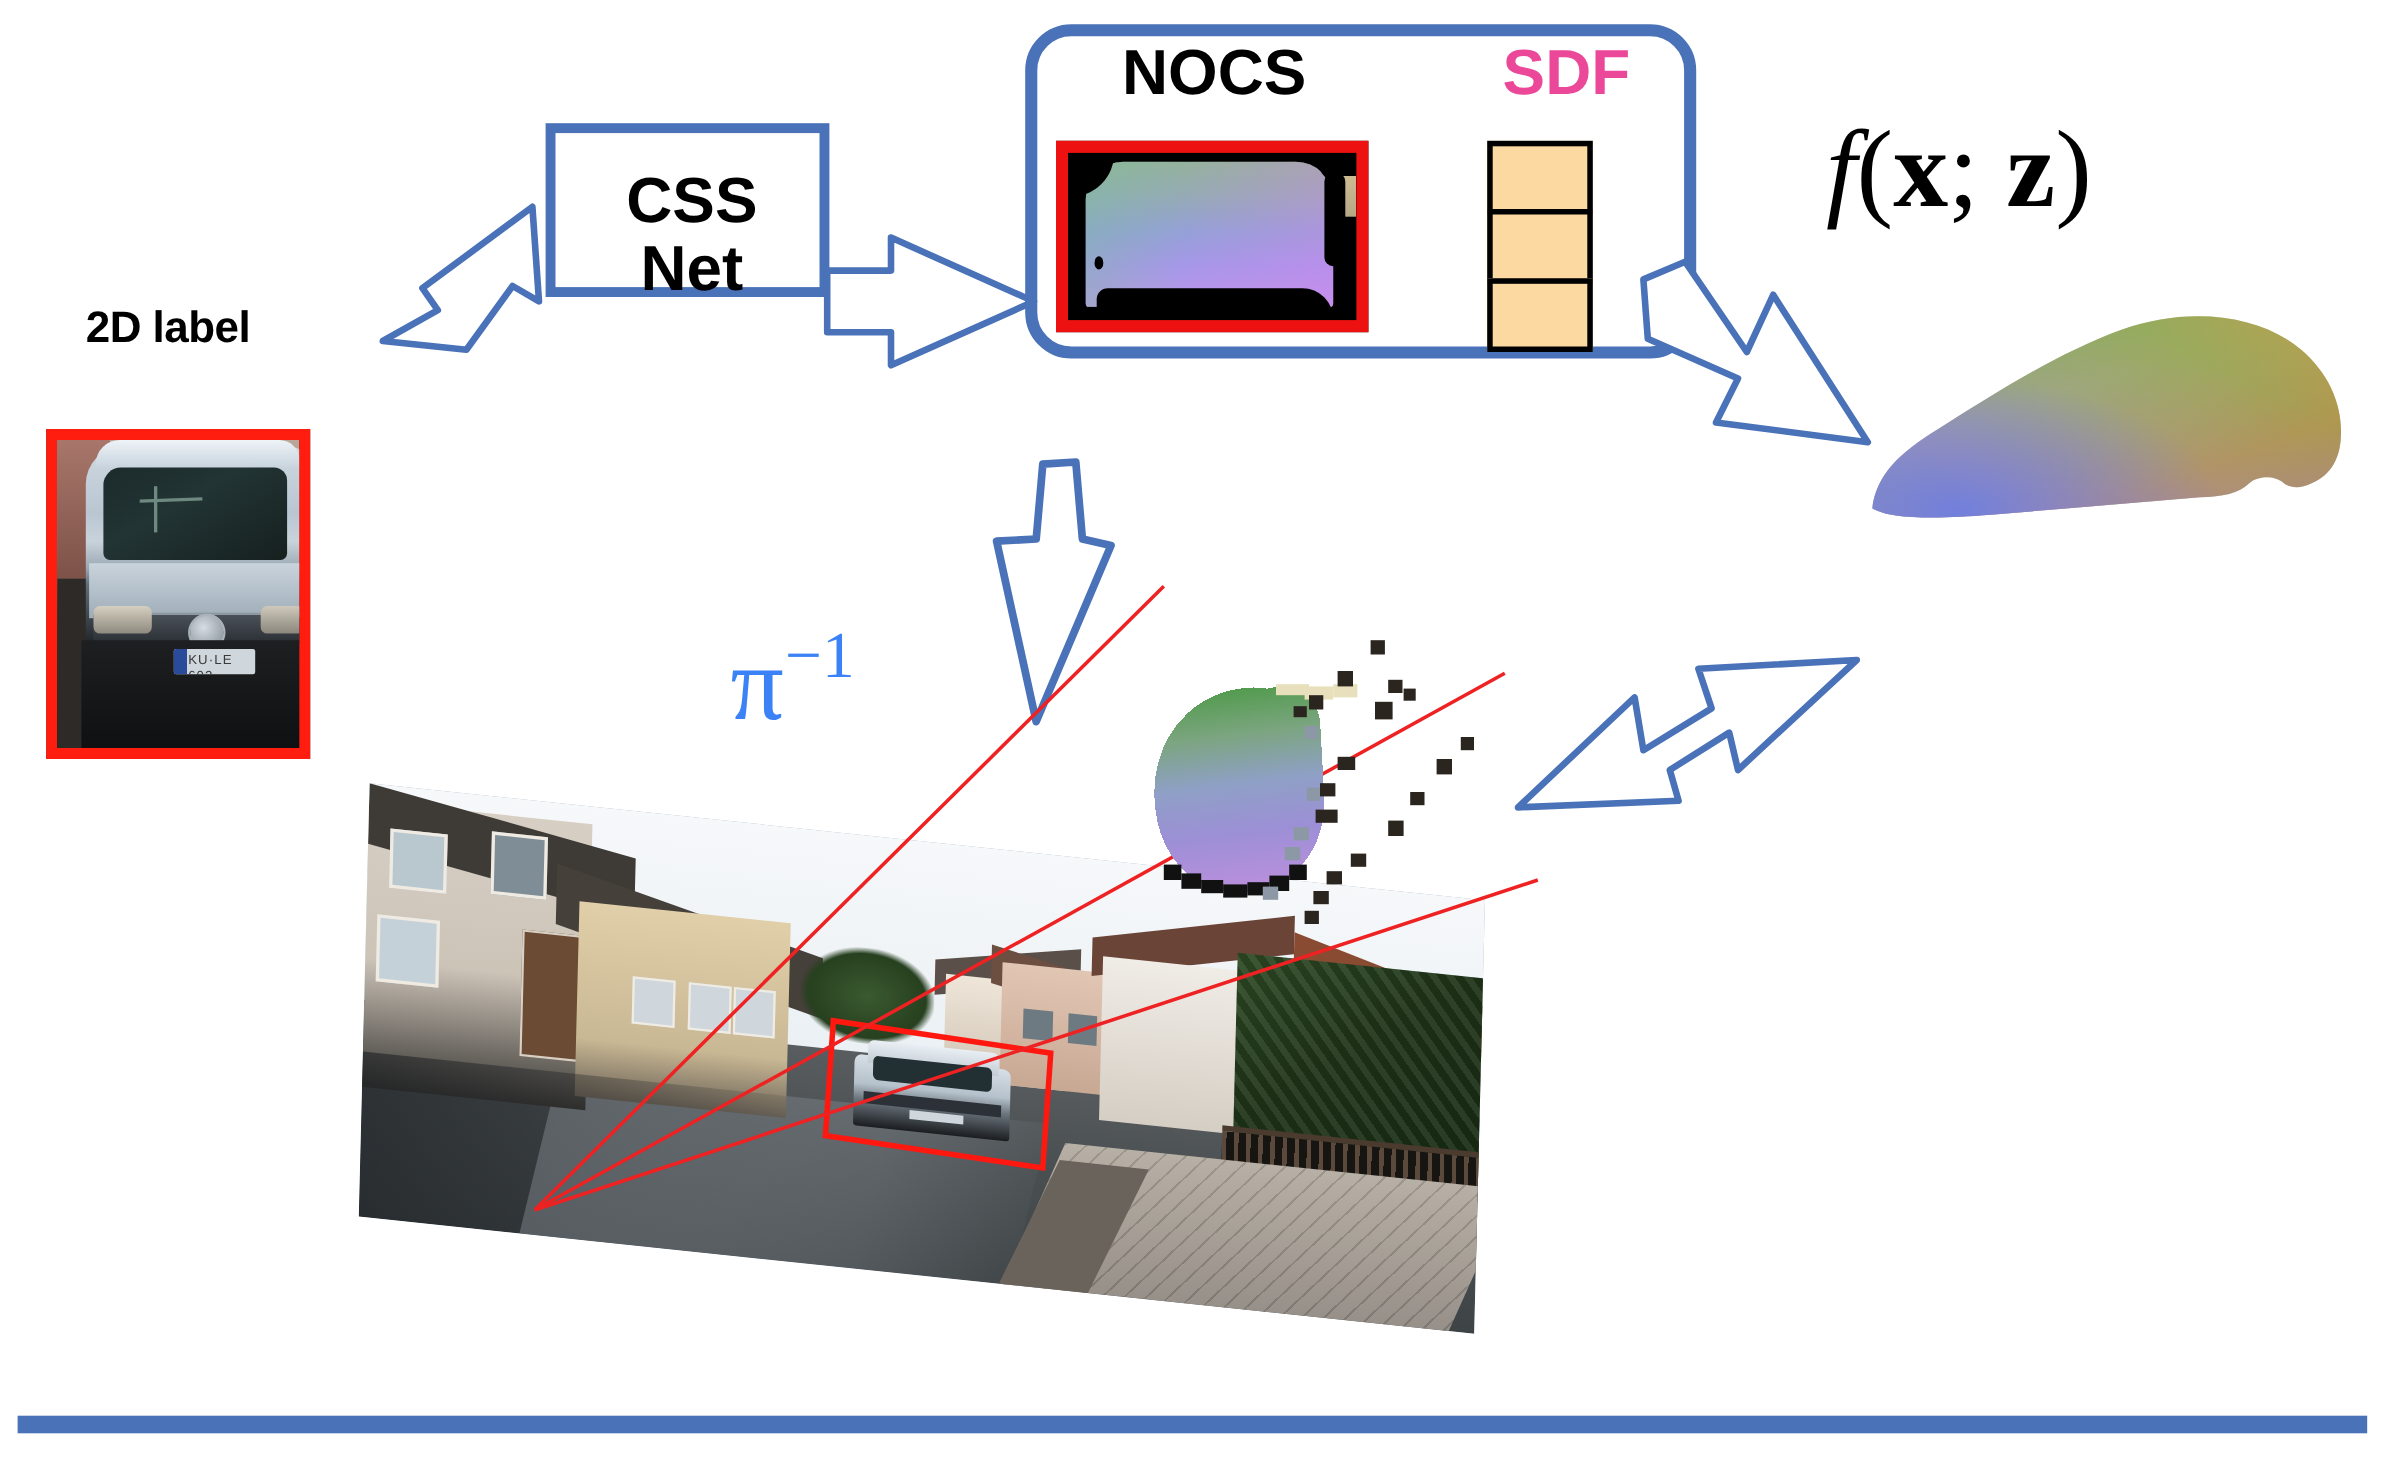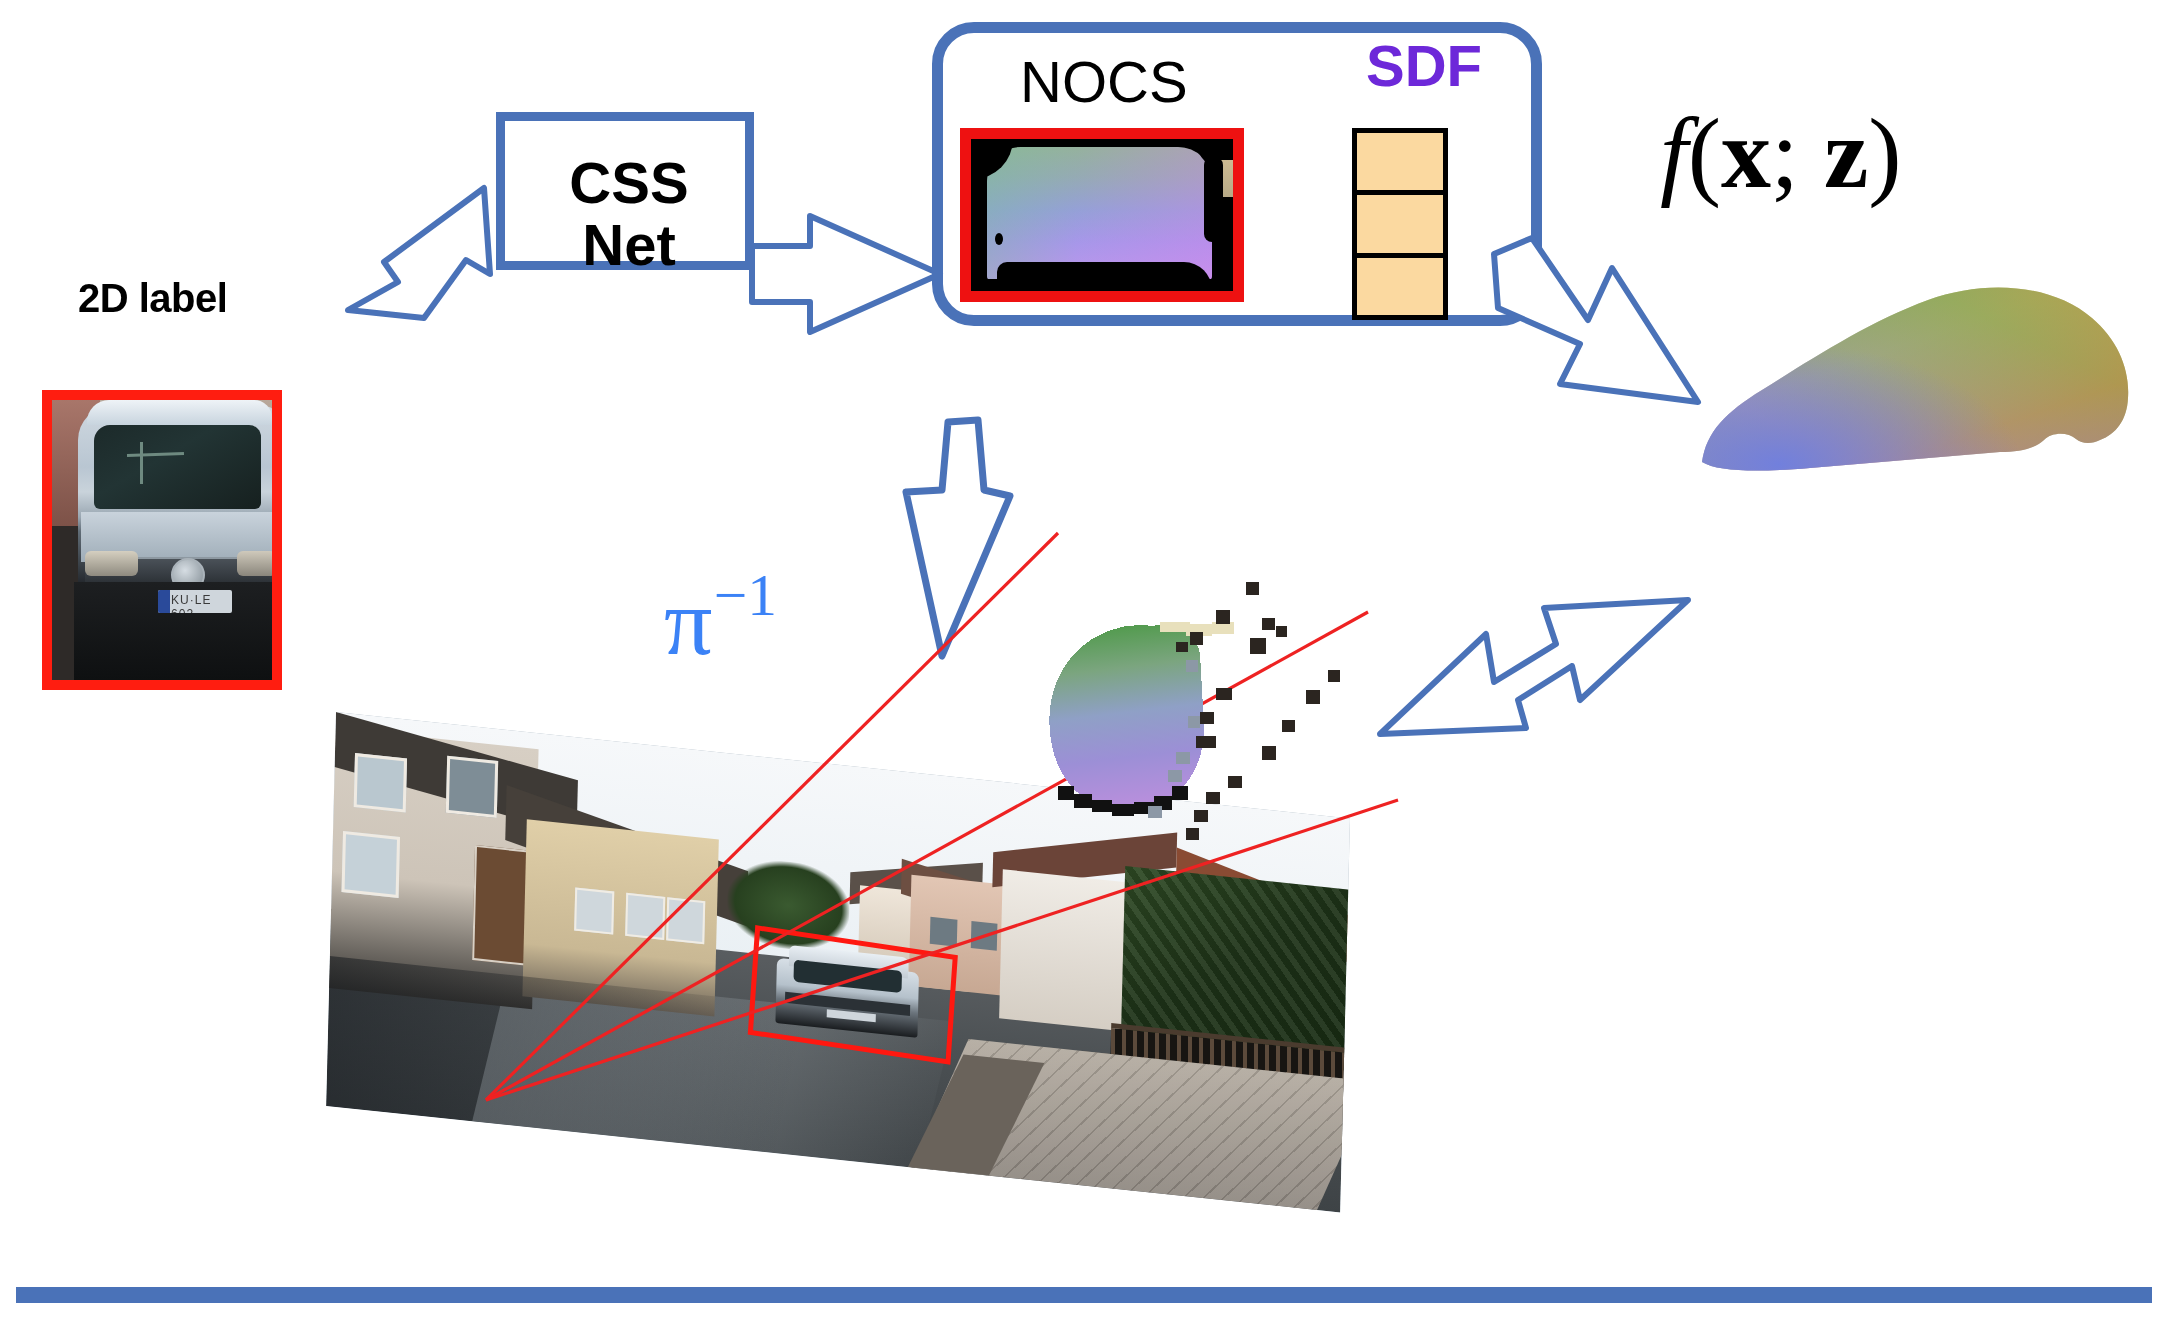--- a/index.html
+++ b/index.html
@@ -27,30 +27,29 @@
     left: 78px; top: 276px;
     font-size: 40px;
     font-weight: bold;
     color: #000;
     letter-spacing: -0.5px;
     white-space: nowrap;
   }
   .label-nocs {
     left: 1020px; top: 32px;
     font-size: 58px;
-    font-weight: normal;
+    font-weight: bold;
     color: #000;
     white-space: nowrap;
-    margin-top: 16px;
   }
   .label-sdf {
     left: 1366px; top: 32px;
     font-size: 58px;
     font-weight: bold;
-    color: #6d28d9;
+    color: #ec4899;
     white-space: nowrap;
   }
   .label-css {
     left: 500px; top: 152px;
     width: 258px;
     text-align: center;
     font-size: 58px;
     font-weight: bold;
     color: #000;
     line-height: 1.07;

